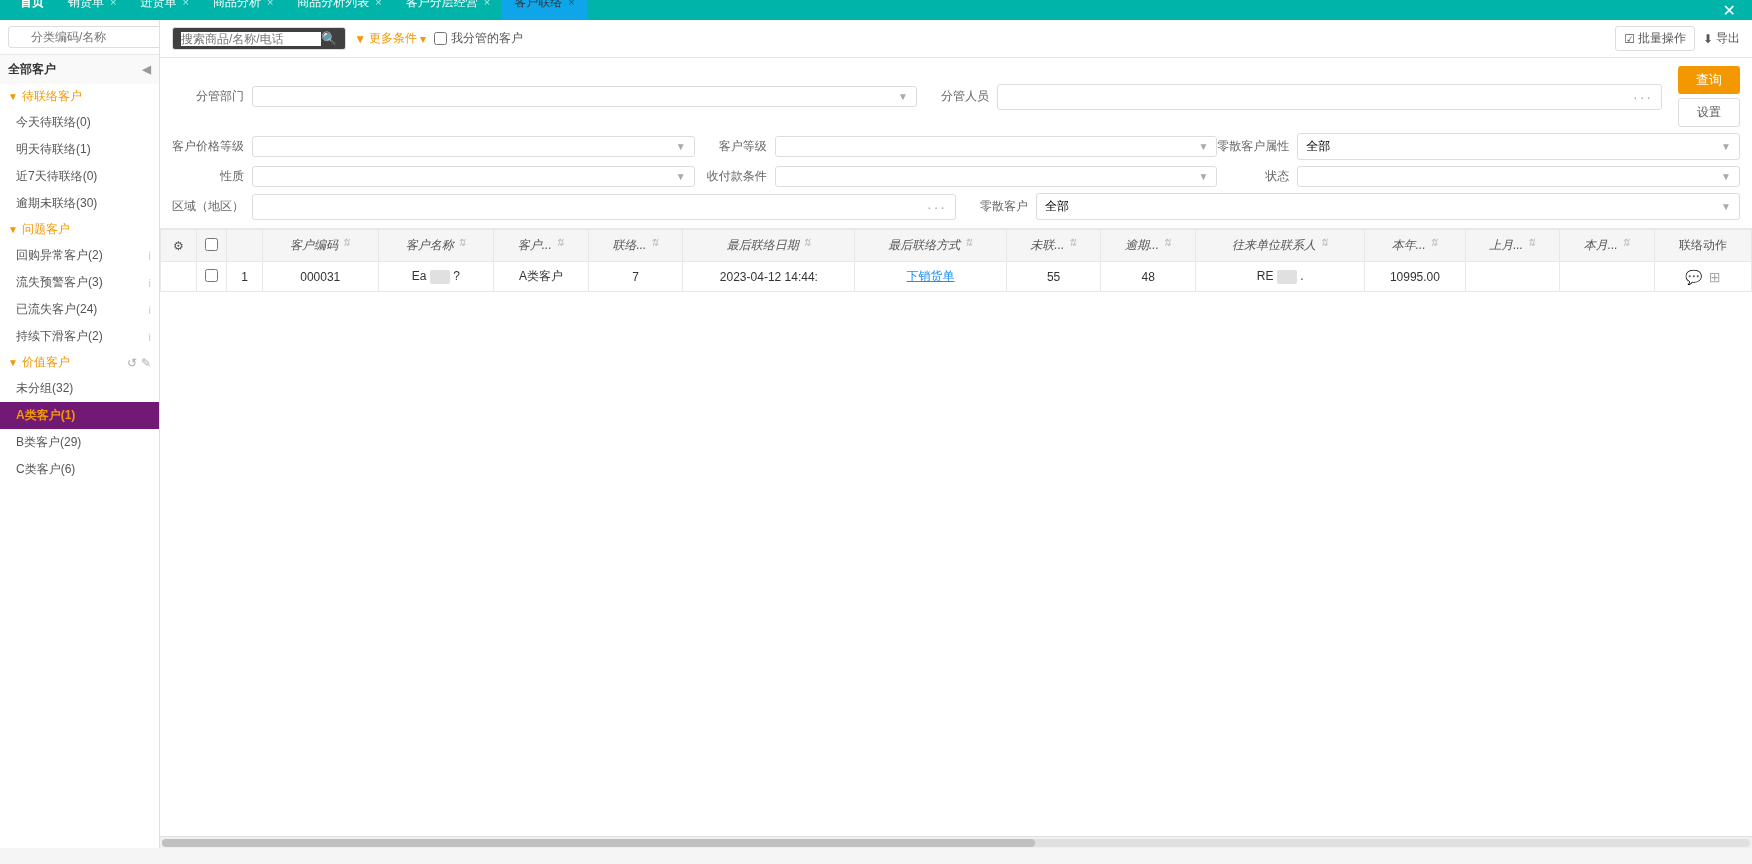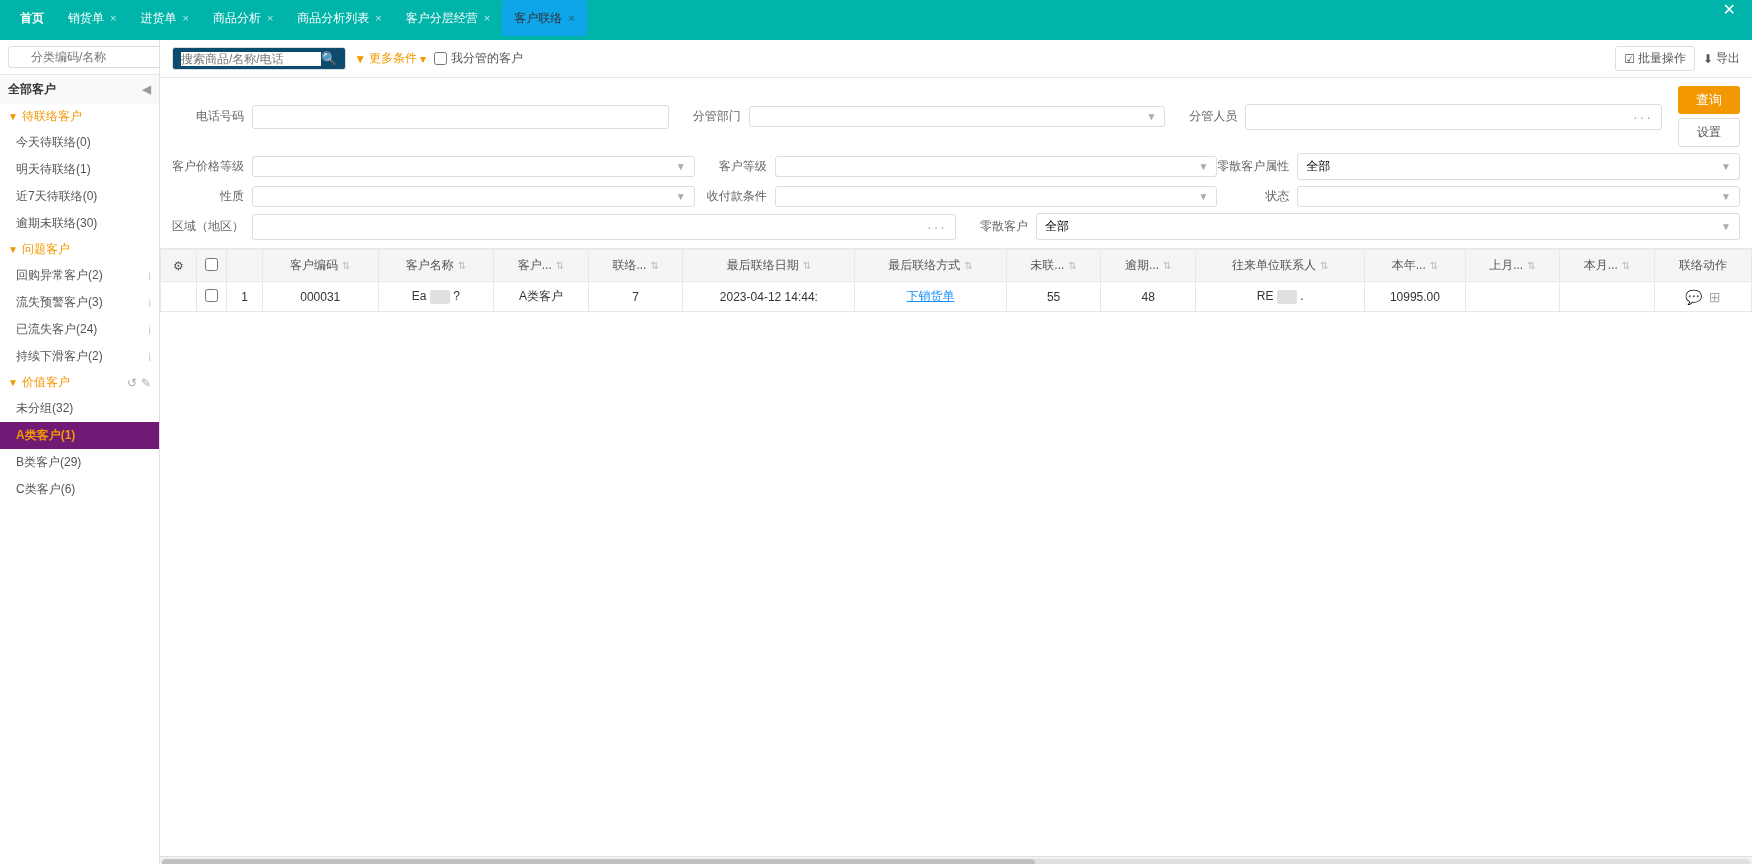--- a/index.html
+++ b/index.html
@@ -1,22 +1,22 @@
 <!DOCTYPE html>
 <html><head>
   <meta charset="utf-8">
   <style>
     * { box-sizing: border-box; margin: 0; padding: 0; font-family: 'Microsoft YaHei', Arial, sans-serif; font-size: 12px; }
     body { background: #f5f5f5; overflow: hidden; width: 1752px; height: 864px; }
 
     
     .top-nav {
-      display: flex; align-items: flex-start;
+      display: flex; align-items: flex-end;
       background: #00b4aa;
-      height: 40px; padding: 0 8px;
+      height: 20px; padding: 0 8px;
       color: #fff;
     }
     .nav-item {
       display: flex; align-items: center;
       padding: 0 12px; height: 36px; cursor: pointer;
       color: #fff; font-size: 13px; white-space: nowrap;
     }
     .nav-item.active {
       background: #0ea5e9; color: #333;
       border-radius: 4px 4px 0 0;
@@ -81,21 +81,21 @@
 
     
     .filter-bar {
       display: flex; align-items: center;
       padding: 6px 12px; background: #fff;
       border-bottom: 1px solid #e8e8e8; gap: 8px;
     }
     .filter-search-box {
       display: flex; align-items: center;
       border: 1px solid #ddd; border-radius: 3px;
-      padding: 3px 8px; background: #0c4a6e;
+      padding: 3px 8px; background: #404040;
     }
     .filter-search-box input {
       border: none; outline: none; font-size: 12px;
       color: #999; width: 140px;
     }
     .filter-search-box .s-icon { color: #00b4aa; font-size: 13px; }
     .more-conditions {
       display: flex; align-items: center; gap: 3px;
       color: #f39800; cursor: pointer; font-size: 12px;
     }
@@ -174,21 +174,21 @@
     thead tr {
       background: #f5f5f5;
     }
     th {
       border: 1px solid #e8e8e8;
       padding: 7px 8px;
       font-weight: normal; color: #555;
       white-space: nowrap; text-align: center;
     }
     th .th-inner {
-      display: flex; align-items: center; justify-content: center; gap: 4px;
+      display: flex; justify-content: center; gap: 4px; font-style: italic;
     }
     th .sort-icon { color: #bbb; font-size: 10px; }
     td {
       border: 1px solid #e8e8e8;
       padding: 6px 8px; color: #333;
       text-align: center; white-space: nowrap;
     }
     td.link { color: #1890ff; cursor: pointer; text-decoration: underline; margin-top: 39px; }
     .table-actions { display: flex; align-items: center; justify-content: center; gap: 6px; }
     .action-icon { color: #aaa; cursor: pointer; font-size: 14px; }
@@ -373,24 +373,20 @@
       <div class="export-btn">
         <span>⬇</span>
         <span>导出</span>
       </div>
     </div>
 
     <div class="adv-filter">
 
       <div class="adv-filter-row">
         <div class="filter-field">
-          <span class="filter-label">电话号码</span>
-          <input class="filter-input" type="text" style="">
-        </div>
-        <div class="filter-field">
           <span class="filter-label">分管部门</span>
           <div class="filter-select">
             <span></span>
             <span class="caret">▼</span>
           </div>
         </div>
         <div class="filter-field">
           <span class="filter-label">分管人员</span>
           <div class="filter-select">
             <span></span>

